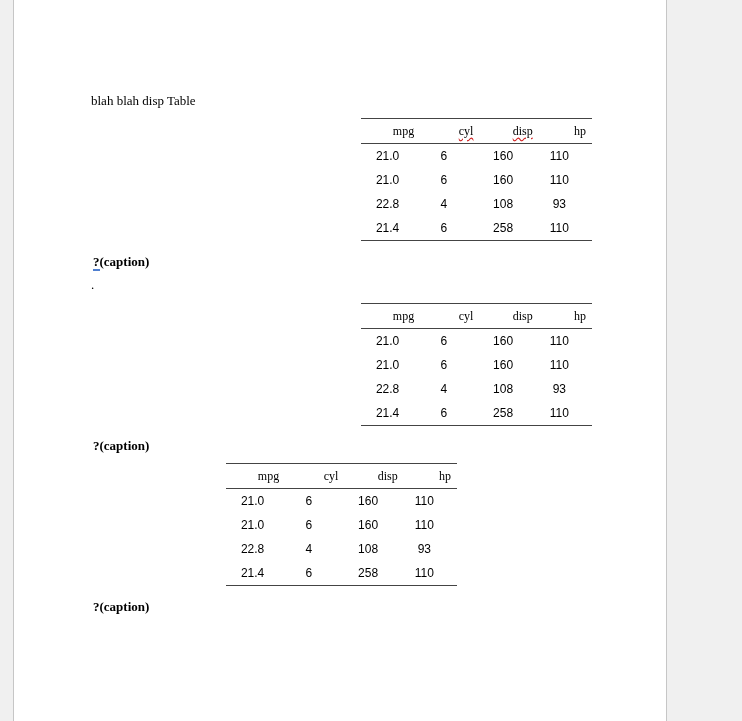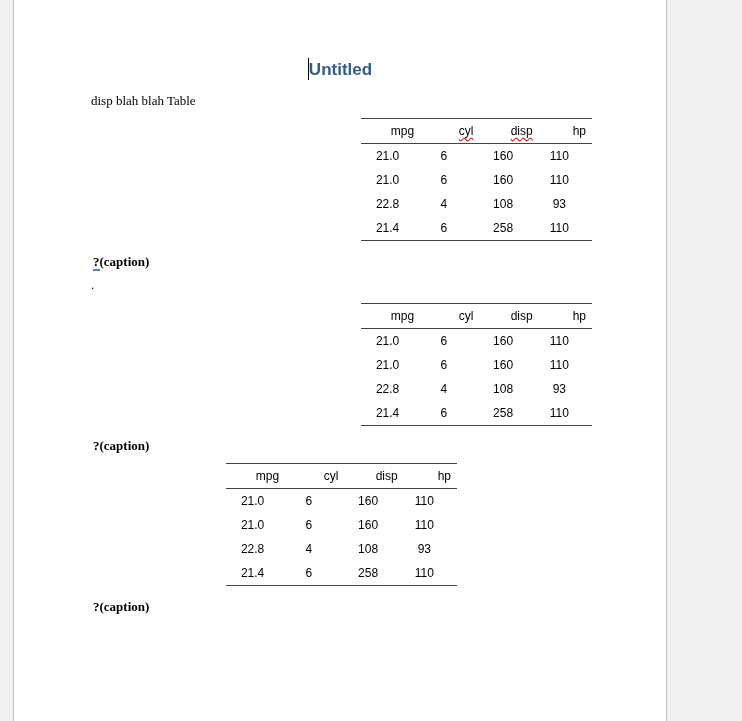--- a/index.html
+++ b/index.html
@@ -34,36 +34,35 @@
     .caption .qmark-link { border-bottom: 2px solid #4f7fd0; }
     .dot { position: absolute; left: 77px; font-size: 13px; }
     table.dt {
       position: absolute; border-collapse: collapse;
       font-family: "Liberation Sans", sans-serif; font-size: 12px; color: #000;
       border-top: 1px solid #444; border-bottom: 1px solid #444;
       width: 231px;
     }
     table.dt th {
       font-weight: normal; text-align: right; height: 24px;
-      border-bottom: 1px solid #444; padding: 0;
+      border-bottom: 1px solid #444; padding: 0; font-family: Liberation Serif, serif;
     }
     table.dt td { text-align: center; height: 24px; padding: 0; }
     table.dt th.c0, table.dt td.c0 { width: 52px; }
     table.dt th.c1, table.dt td.c1 { width: 58px; }
     table.dt th.c2, table.dt td.c2 { width: 58px; }
     table.dt th.c3, table.dt td.c3 { width: 52px; padding-right: 6px; }
     .squiggle { text-decoration: underline wavy #d02020; text-underline-offset: 2px; }
   </style>
 </head>
 <body>
 
 <div class="page">
-  <div class="title"><span class="caret"></span><span>Untitled</span></div>
 
-  <div class="para" style="top:93px;">disp blah blah Table</div>
+  <div class="para" style="top:93px;">blah blah disp Table</div>
 
   <table class="dt" style="left:347px; top:118px;">
     <thead>
       <tr>
         <th class="c0">mpg</th>
         <th class="c1"><span class="squiggle">cyl</span></th>
         <th class="c2"><span class="squiggle">disp</span></th>
         <th class="c3">hp</th>
       </tr>
     </thead>

